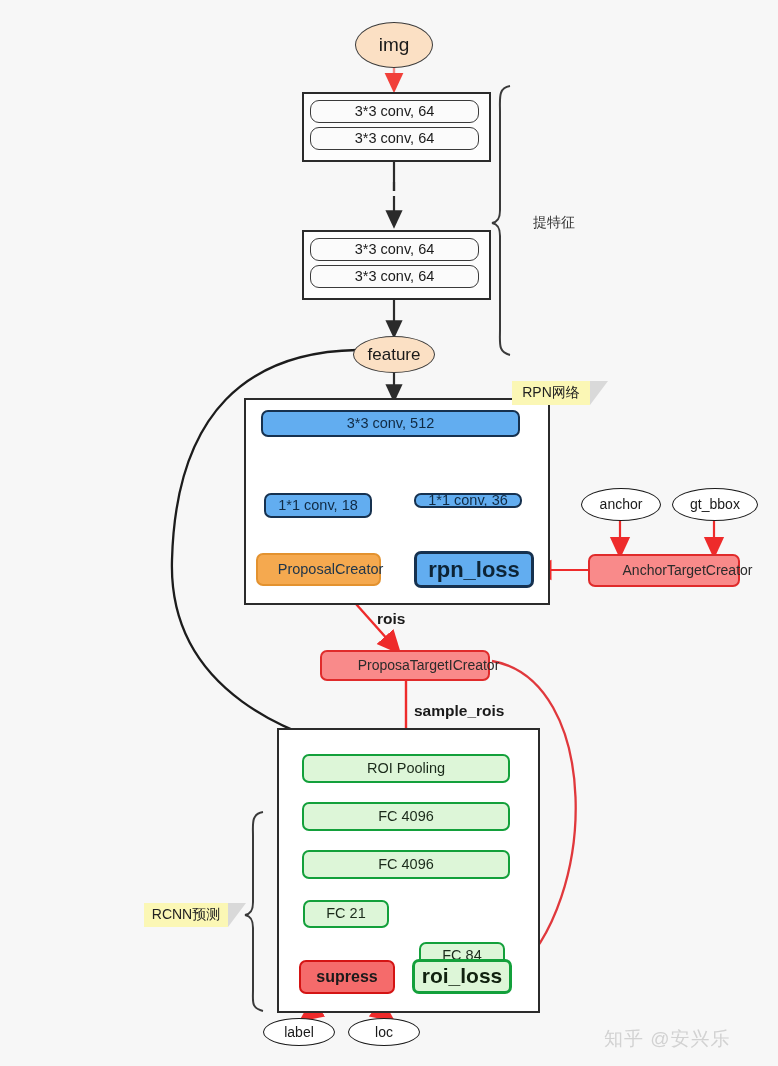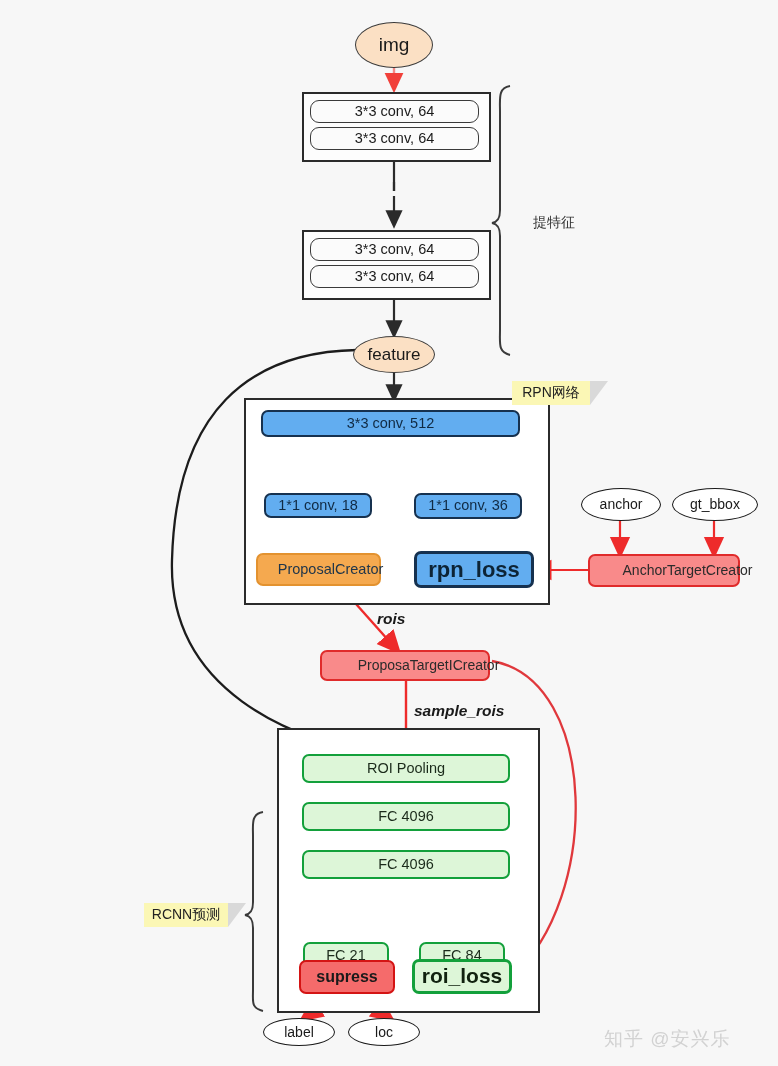--- a/index.html
+++ b/index.html
@@ -38,21 +38,21 @@
   
   .green{background:#ddf6d8;border:2.6px solid #13a03b;border-radius:7px;color:#1b2b1b;font-size:14.5px;}
   .green-big{background:#ddf6d8;border:3px solid #13a03b;border-radius:7px;color:#10210f;font-size:21px;font-weight:bold;}
 
   
   .note{position:absolute;background:#fbf7b5;color:#222;font-size:14px;display:flex;align-items:center;
         justify-content:center;padding:3px 2px;box-sizing:border-box;}
   .note .fold{position:absolute;right:-18px;top:0;width:0;height:0;
         border-left:18px solid #d9d9d9;border-bottom:24px solid transparent;}
 
-  .edgelabel{position:absolute;font-size:15.5px;font-weight:bold;color:#1a1a1a;font-style:italic;}
+  .edgelabel{position:absolute;font-size:15.5px;font-weight:bold;color:#1a1a1a;}
   .bracelabel{position:absolute;font-size:14px;color:#333;}
   .watermark{position:absolute;color:#d2d2d2;font-size:19px;letter-spacing:1px;}
 </style>
 </head>
 <body>
 
 <div id="stage">
 
   <svg class="layer" viewBox="0 0 778 1066">
     <defs>
@@ -166,21 +166,21 @@
     <span class="fold"></span>
   </div>
 
   <div class="node blue" style="left:261px;top:410px;width:259px;height:27px;">
     <span>3*3 conv, 512</span>
   </div>
 
   <div class="node blue" style="left:264px;top:493px;width:108px;height:25px;">
     <span>1*1 conv, 18</span>
   </div>
-  <div class="node blue" style="left:414px;top:493px;width:108px;height:26px;">
+  <div class="node blue" style="left:414px;top:493px;width:108px;height:15px;">
     <span>1*1 conv, 36</span>
   </div>
 
   <div class="node orange" style="left:256px;top:553px;width:125px;height:33px;">
     <span>ProposalCreator</span>
   </div>
 
   <div class="node blue-big" style="left:414px;top:551px;width:120px;height:37px;">
     <span>rpn_loss</span>
   </div>
@@ -218,21 +218,21 @@
   <div class="node green" style="left:302px;top:754px;width:208px;height:29px;">
     <span>ROI Pooling</span>
   </div>
   <div class="node green" style="left:302px;top:802px;width:208px;height:29px;">
     <span>FC 4096</span>
   </div>
   <div class="node green" style="left:302px;top:850px;width:208px;height:29px;">
     <span>FC 4096</span>
   </div>
 
-  <div class="node green" style="left:303px;top:900px;width:86px;height:28px;margin-top:42px;">
+  <div class="node green" style="left:303px;top:900px;width:86px;height:28px;">
     <span>FC 21</span>
   </div>
   <div class="node green" style="left:419px;top:942px;width:86px;height:28px;">
     <span>FC 84</span>
   </div>
 
   <div class="node red-b" style="left:299px;top:960px;width:96px;height:34px;">
     <span>supress</span>
   </div>
   <div class="node green-big" style="left:412px;top:959px;width:100px;height:35px;">

